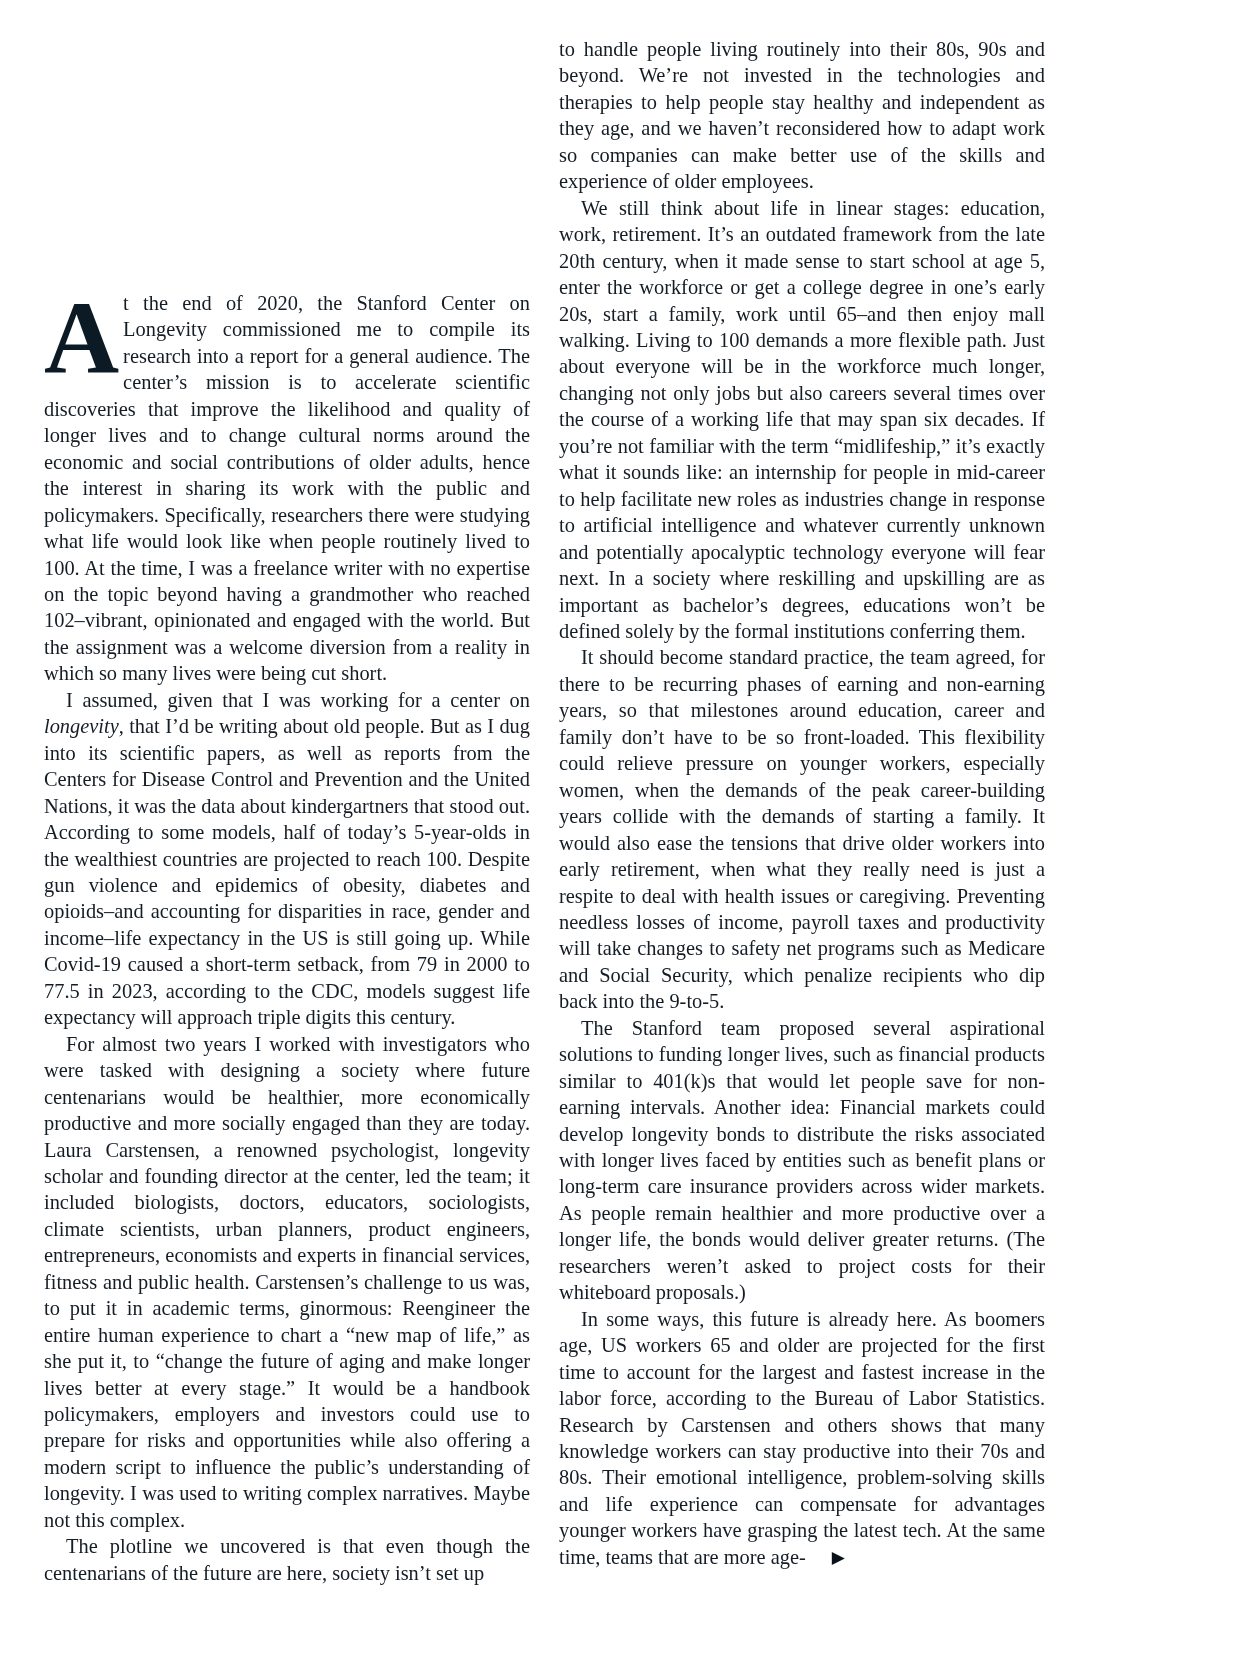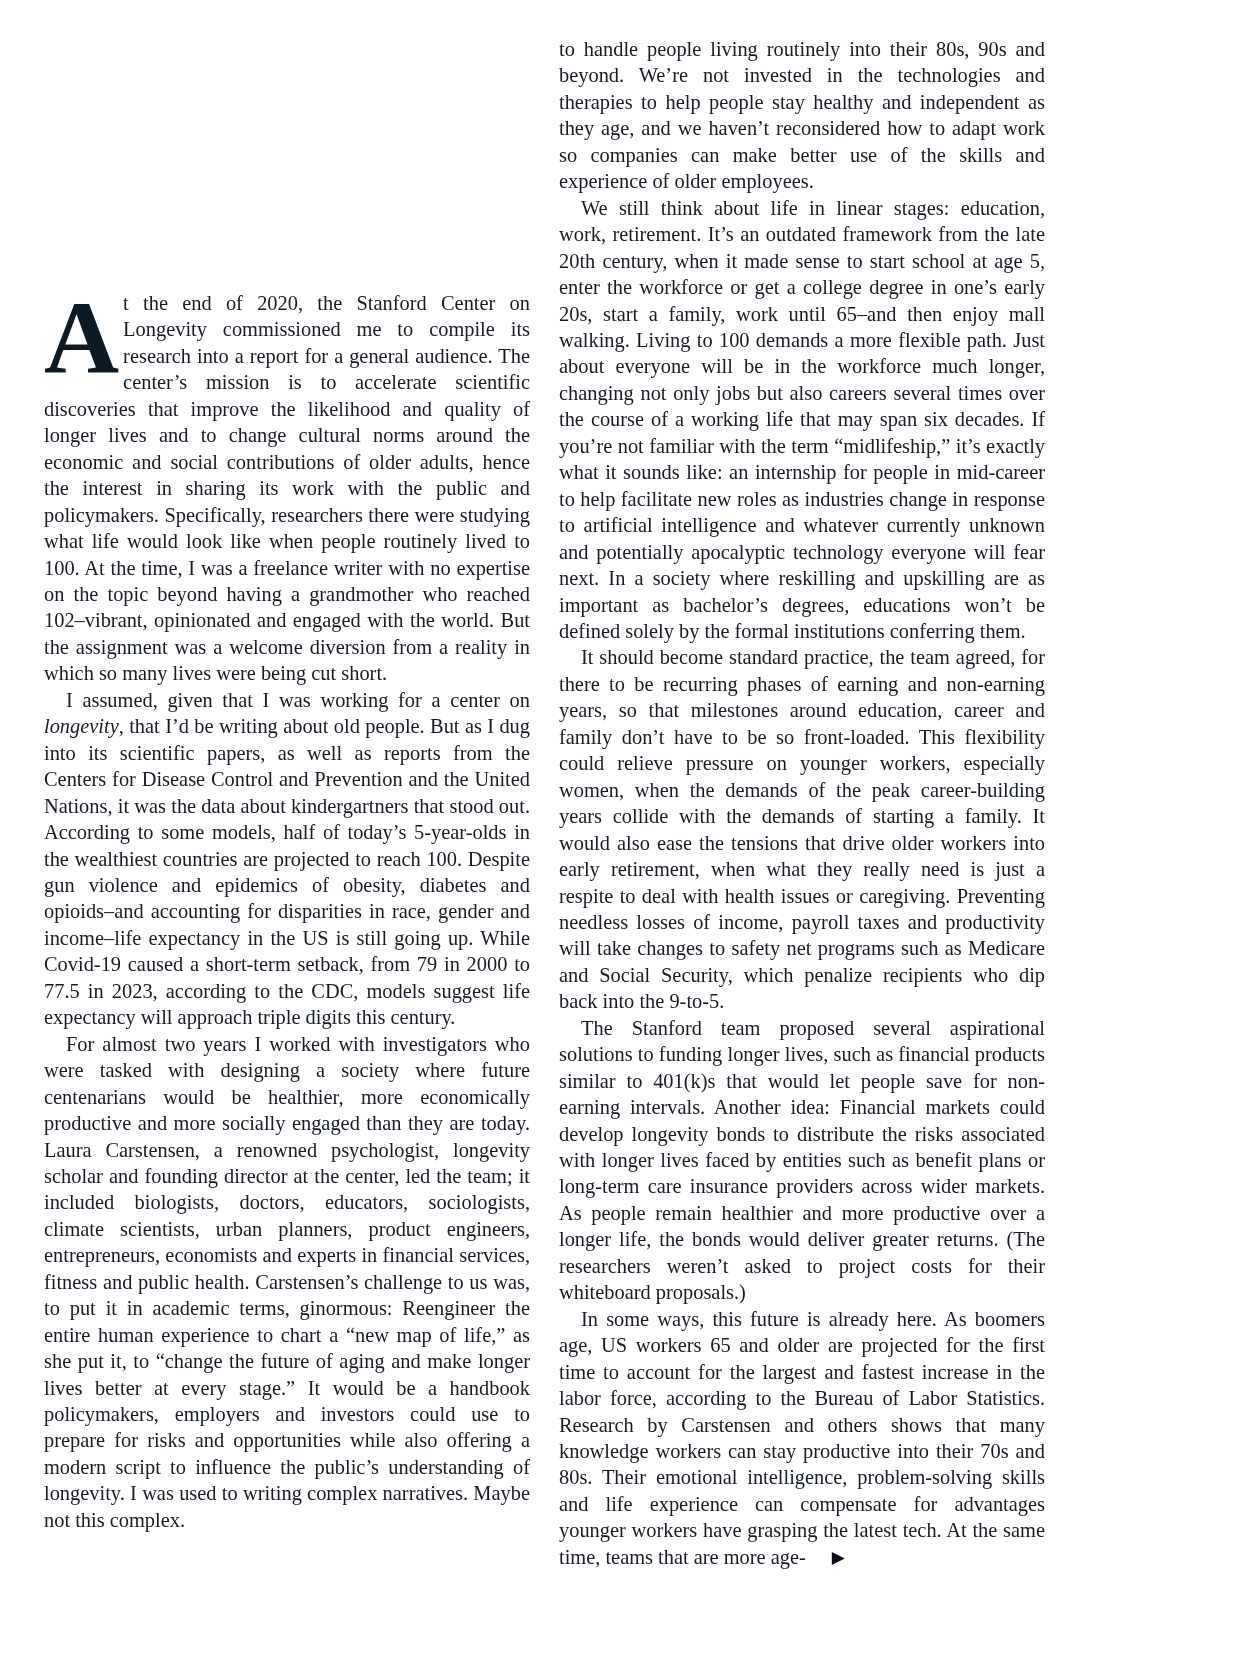--- a/index.html
+++ b/index.html
@@ -76,20 +76,21 @@
 <div class="page">
 
   <div class="col col-left">
 
     <p class="first"><span class="dropcap">A</span><span>t the end of 2020, the Stanford Center on Longevity commissioned me to compile its research into a report for a general audience. The center’s mission is to accelerate scientific discoveries that improve the likelihood and quality of longer lives and to change cultural norms around the economic and social contributions of older adults, hence the interest in sharing its work with the public and policymakers. Specifically, researchers there were studying what life would look like when people routinely lived to 100. At the time, I was a freelance writer with no expertise on the topic beyond having a grandmother who reached 102–vibrant, opinionated and engaged with the world. But the assignment was a welcome diversion from a reality in which so many lives were being cut short.</span></p>
 
     <p><span>I assumed, given that I was working for a center on </span><em class="ital">longevity</em><span>, that I’d be writing about old people. But as I dug into its scientific papers, as well as reports from the Centers for Disease Control and Prevention and the United Nations, it was the data about kindergartners that stood out. According to some models, half of today’s 5-year-olds in the wealthiest countries are projected to reach 100. Despite gun violence and epidemics of obesity, diabetes and opioids–and accounting for disparities in race, gender and income–life expectancy in the US is still going up. While Covid-19 caused a short-term setback, from 79 in 2000 to 77.5 in 2023, according to the CDC, models suggest life expectancy will approach triple digits this century.</span></p>
 
     <p>For almost two years I worked with investigators who were tasked with designing a society where future centenarians would be healthier, more economically productive and more socially engaged than they are today. Laura Carstensen, a renowned psychologist, longevity scholar and founding director at the center, led the team; it included biologists, doctors, educators, sociologists, climate scientists, urban planners, product engineers, entrepreneurs, economists and experts in financial services, fitness and public health. Carstensen’s challenge to us was, to put it in academic terms, ginormous: Reengineer the entire human experience to chart a “new map of life,” as she put it, to “change the future of aging and make longer lives better at every stage.” It would be a handbook policymakers, employers and investors could use to prepare for risks and opportunities while also offering a modern script to influence the public’s understanding of longevity. I was used to writing complex narratives. Maybe not this complex.</p>
 
+    <p>The plotline we uncovered is that even though the centenarians of the future are here, society isn’t set up</p>
   </div>
 
   <div class="col col-right">
 
     <p class="first">to handle people living routinely into their 80s, 90s and beyond. We’re not invested in the technologies and therapies to help people stay healthy and independent as they age, and we haven’t reconsidered how to adapt work so companies can make better use of the skills and experience of older employees.</p>
 
     <p>We still think about life in linear stages: education, work, retirement. It’s an outdated framework from the late 20th century, when it made sense to start school at age 5, enter the workforce or get a college degree in one’s early 20s, start a family, work until 65–and then enjoy mall walking. Living to 100 demands a more flexible path. Just about everyone will be in the workforce much longer, changing not only jobs but also careers several times over the course of a working life that may span six decades. If you’re not familiar with the term “midlifeship,” it’s exactly what it sounds like: an internship for people in mid-career to help facilitate new roles as industries change in response to artificial intelligence and whatever currently unknown and potentially apocalyptic technology everyone will fear next. In a society where reskilling and upskilling are as important as bachelor’s degrees, educations won’t be defined solely by the formal institutions conferring them.</p>
 
     <p>It should become standard practice, the team agreed, for there to be recurring phases of earning and non-earning years, so that milestones around education, career and family don’t have to be so front-loaded. This flexibility could relieve pressure on younger workers, especially women, when the demands of the peak career-building years collide with the demands of starting a family. It would also ease the tensions that drive older workers into early retirement, when what they really need is just a respite to deal with health issues or caregiving. Preventing needless losses of income, payroll taxes and productivity will take changes to safety net programs such as Medicare and Social Security, which penalize recipients who dip back into the 9-to-5.</p>
 

